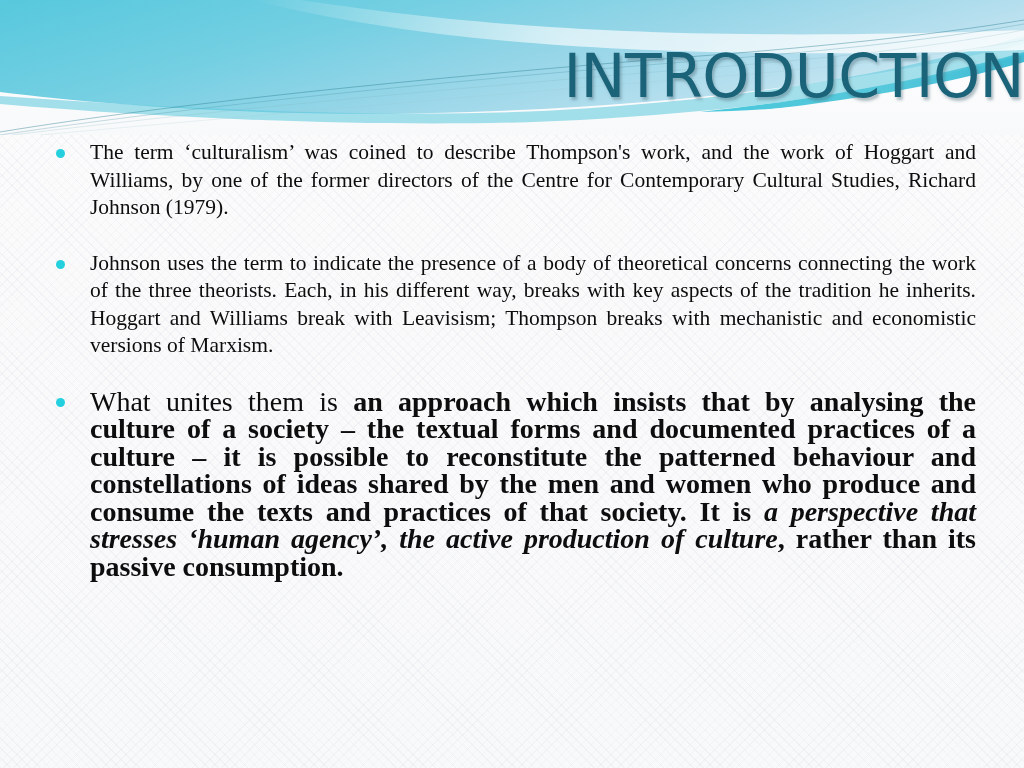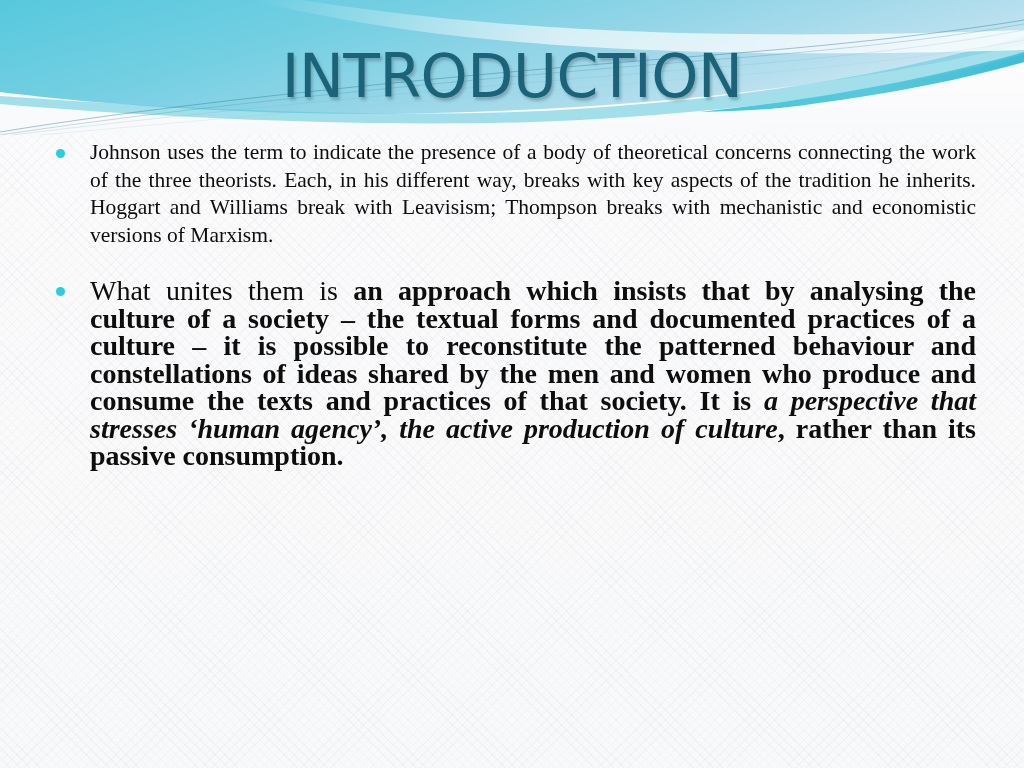--- a/index.html
+++ b/index.html
@@ -45,21 +45,21 @@
   .header-band svg {
     display: block;
   }
 
   
   .title {
     position: absolute;
     left: 0;
     top: 46px;
     width: 1024px;
-    text-align: center;
+    text-align: right;
     font-family: "DejaVu Sans", sans-serif;
     font-size: 60px;
     line-height: 60px;
     font-weight: 400;
     letter-spacing: -0.5px;
     color: #1b6379;
     text-shadow: 2px 3px 3px rgba(80,110,125,0.45);
     white-space: nowrap;
   }
 
@@ -155,20 +155,26 @@
       <path d="M0,135 C180,108 430,82 710,60 C840,50 945,38 1024,24" fill="none" stroke="#4a94a6" stroke-width="0.7" opacity="0.45"></path>
       <path d="M12,135 C200,112 450,88 730,66 C855,56 950,44 1024,30" fill="none" stroke="#7fb3bf" stroke-width="0.6" opacity="0.40"></path>
       <path d="M40,135 C230,118 470,96 750,74 C870,64 960,52 1024,40" fill="none" stroke="#9ec4ce" stroke-width="0.6" opacity="0.35"></path>
     </svg>
   </div>
 
   <div class="title">INTRODUCTION</div>
 
   <div class="content">
 
+    <div class="bullet-row">
+      <span class="bullet-marker">
+        <span class="bullet-dot"></span>
+      </span>
+      <div class="bullet-text">The term ‘culturalism’ was coined to describe Thompson's work, and the work of Hoggart and Williams, by one of the former directors of the Centre for Contemporary Cultural Studies, Richard Johnson (1979).</div>
+    </div>
 
     <div class="bullet-row">
       <span class="bullet-marker">
         <span class="bullet-dot"></span>
       </span>
       <div class="bullet-text">Johnson uses the term to indicate the presence of a body of theoretical concerns connecting the work of the three theorists. Each, in his different way, breaks with key aspects of the tradition he inherits. Hoggart and Williams break with Leavisism; Thompson breaks with mechanistic and economistic versions of Marxism.</div>
     </div>
 
     <div class="bullet-row">
       <span class="bullet-marker">

